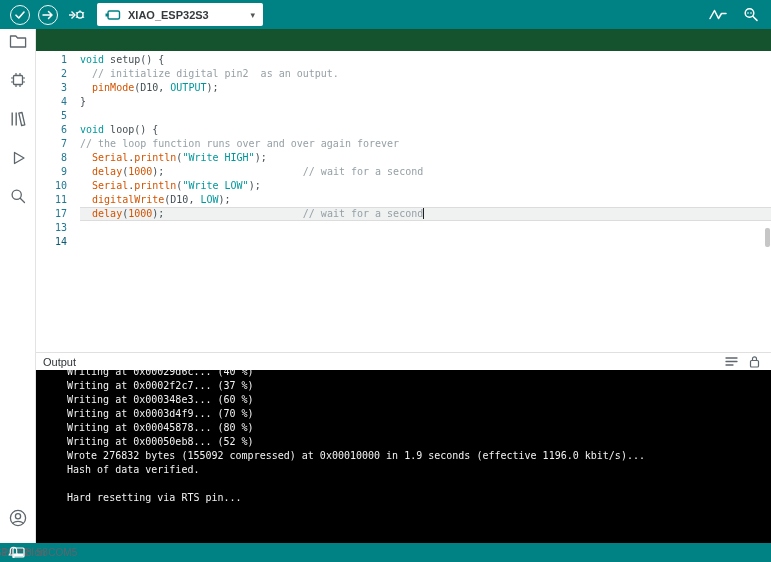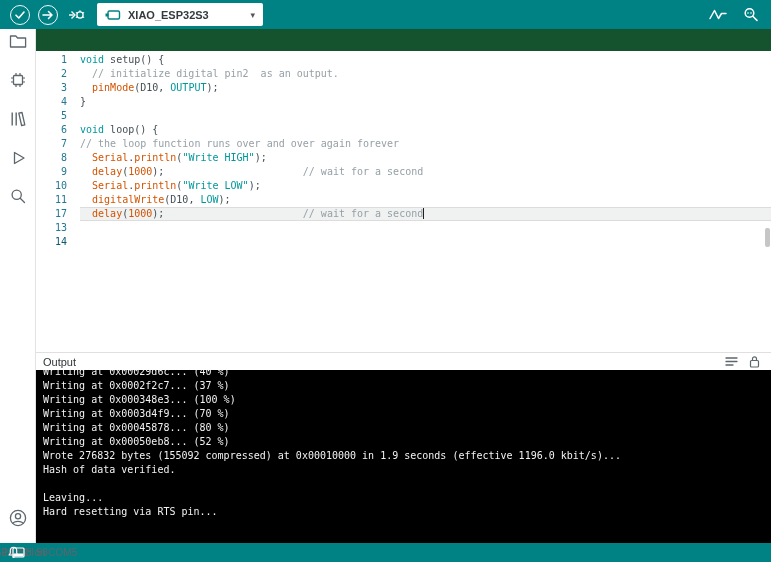--- a/index.html
+++ b/index.html
@@ -47,21 +47,21 @@
   .scroll-thumb { position:absolute; right:1px; top:177px; width:5px; height:19px; background:#c6c6c6; border-radius:2px; cursor:pointer; }
 
   
   .output-header { position:absolute; top:352px; left:36px; width:735px; height:18px; background:#fff; border-top:1px solid #e0e0e0; display:flex; align-items:center; }
   .output-title { font-size:11px; color:#2e3437; margin-left:7px; }
   .oh-spacer { flex:1; }
   .oh-icon { margin-right:11px; display:flex; align-items:center; cursor:pointer; color:#5d666c; }
 
   .console { position:absolute; top:370px; left:36px; width:735px; height:173px; background:#000; overflow:hidden; font-family:"DejaVu Sans Mono", monospace; font-size:10px; color:#f2f2f2; padding-left:7px; cursor:text; }
   .console-inner { margin-top:-5px; }
-  .console-line { height:14px; line-height:14px; white-space:pre; }
+  .console-line { height:14px; line-height:14px; white-space:pre;margin-left:24px; }
 
   
   .statusbar { position:absolute; top:543px; left:0; width:771px; height:19px; background:#008184; color:#fff; display:flex; align-items:center; font-size:10px; }
   .sb-right { margin-left:auto; display:flex; align-items:center; gap:14px; margin-right:9px; }
   .sb-item { display:flex; align-items:center; gap:4px; cursor:pointer; white-space:nowrap; }
 </style>
 </head>
 <body>
 
 <div class="app">
@@ -219,28 +219,27 @@
         <rect x="1.5" y="5.5" width="8" height="6.5" rx="1" fill="none" stroke="currentColor" stroke-width="1.2"></rect>
         <path d="M3.5 5.5 V3.8 a2 2 0 0 1 4 0 V5.5" fill="none" stroke="currentColor" stroke-width="1.2"></path>
       </svg>
     </span>
   </div>
 
   <div class="console">
     <div class="console-inner">
         <div class="console-line">Writing at 0x00029d6c... (40 %)</div>
         <div class="console-line">Writing at 0x0002f2c7... (37 %)</div>
-        <div class="console-line">Writing at 0x000348e3... (100 %)</div>
+        <div class="console-line">Writing at 0x000348e3... (60 %)</div>
         <div class="console-line">Writing at 0x0003d4f9... (70 %)</div>
         <div class="console-line">Writing at 0x00045878... (80 %)</div>
         <div class="console-line">Writing at 0x00050eb8... (52 %)</div>
         <div class="console-line">Wrote 276832 bytes (155092 compressed) at 0x00010000 in 1.9 seconds (effective 1196.0 kbit/s)...</div>
         <div class="console-line">Hash of data verified.</div>
         <div class="console-line">&nbsp;</div>
-        <div class="console-line">Leaving...</div>
         <div class="console-line">Hard resetting via RTS pin...</div>
       </div>
   </div>
 
   <div class="statusbar">
     <div class="sb-right">
       <span class="sb-item">Ln 14, Col 58</span>
       <span class="sb-item">XIAO_ESP32S3 on COM5</span>
       <span class="sb-item">
         <span style="display:flex">

